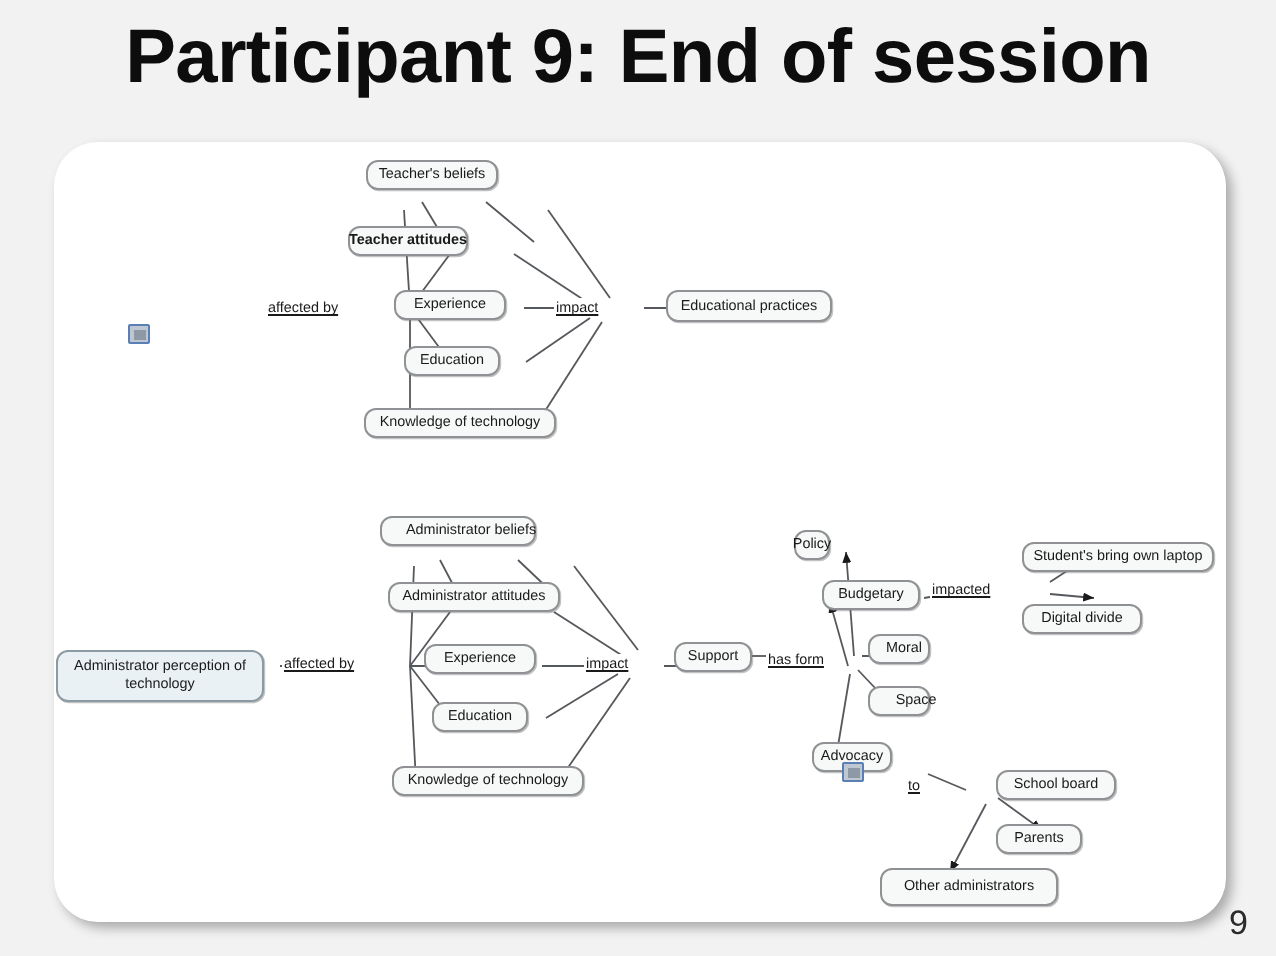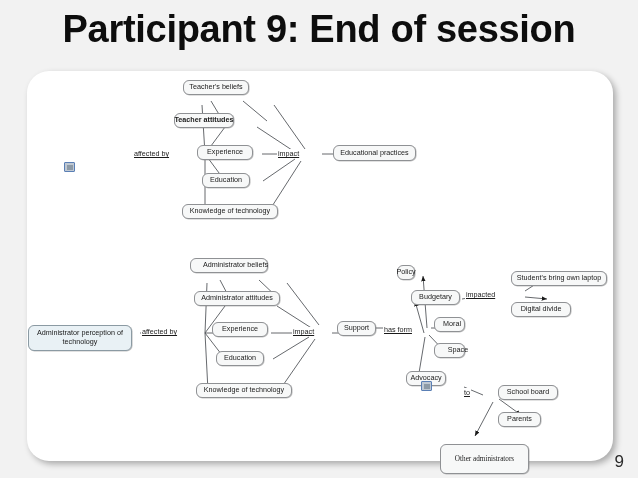--- a/index.html
+++ b/index.html
@@ -224,25 +224,25 @@
   <div class="note-badge" style="left:421px;top:381px;"></div>
 
   <div class="elabel" style="left:465px;top:290px;">impacted</div>
   <div class="node" style="left:511px;top:271px;width:96px;height:15px;">
     <span>Student's bring own laptop</span>
   </div>
   <div class="node" style="left:511px;top:292px;width:60px;height:15px;margin-top:10px;">
     <span>Digital divide</span>
   </div>
 
-  <div class="elabel" style="left:463px;top:388px;">to</div>
+  <div class="elabel" style="left:453px;top:388px;">to</div>
   <div class="node" style="left:498px;top:385px;width:60px;height:15px;">
     <span>School board</span>
   </div>
   <div class="node" style="left:498px;top:412px;width:43px;height:15px;">
     <span>Parents</span>
   </div>
-  <div class="node" style="left:440px;top:444px;width:89px;height:30px;font-family:Liberation Serif, serif;">
+  <div class="node" style="left:440px;top:434px;width:89px;height:19px;">
     <span>Other administrators</span>
   </div>
 
   <div class="page-num">9</div>
 </div>
 
 </body></html>

